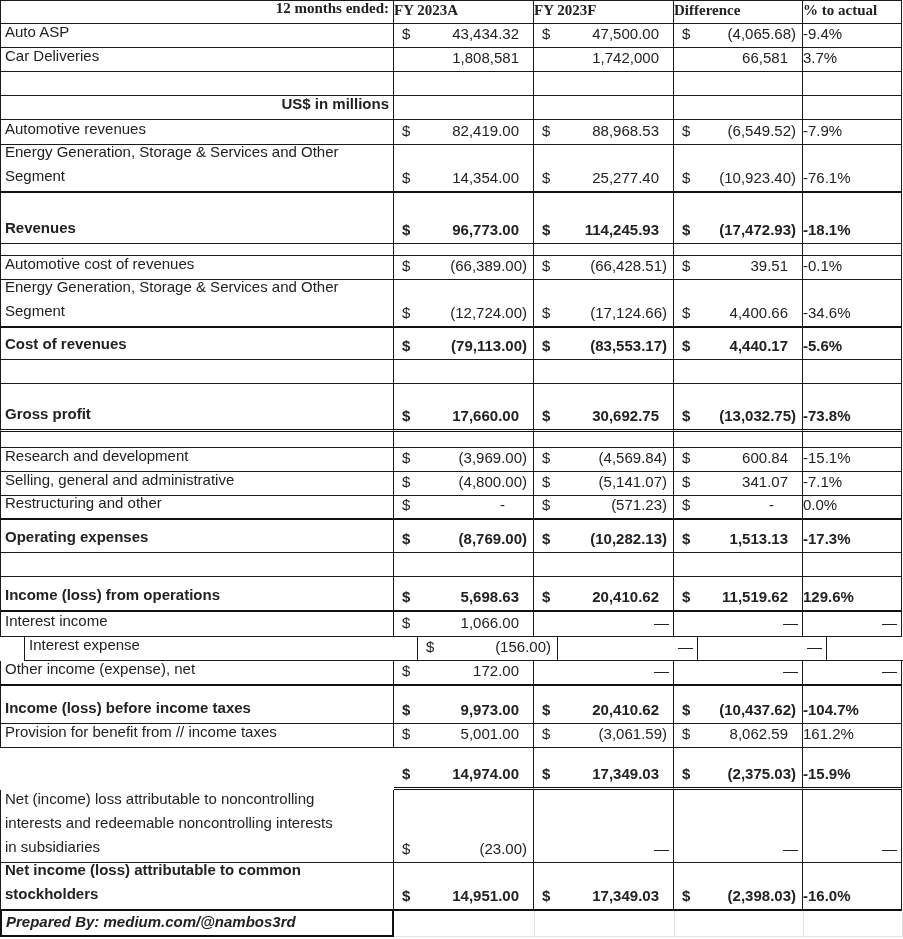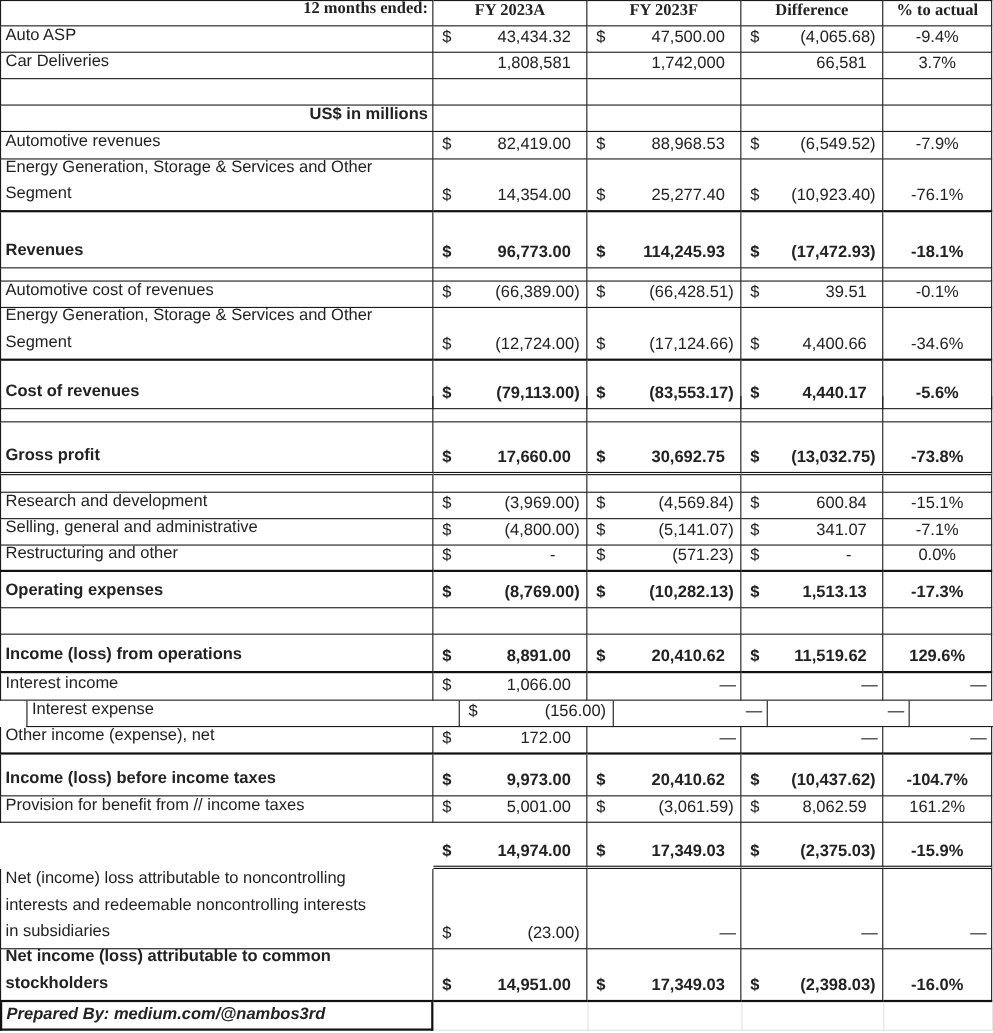--- a/index.html
+++ b/index.html
@@ -12,21 +12,21 @@
   .c0 { left: 0; width: 394px; border-left: 1px solid #1a1a1a; }
   .c1 { left: 394px; width: 140px; }
   .c2 { left: 534px; width: 140px; }
   .c3 { left: 674px; width: 129px; }
   .c4 { left: 803px; width: 99px; }
   .lbl { position: absolute; left: 4px; right: 4px; bottom: 3px; line-height: 24px; white-space: pre-line; }
   .lbl.right { text-align: right; }
   .dollar { position: absolute; left: 8px; bottom: 3px; line-height: 20px; }
   .val { position: absolute; right: 6px; bottom: 3px; line-height: 20px; }
   .val.paren-pad { right: 14px; }
-  .pct { position: absolute; left: 0; right: 0; bottom: 3px; line-height: 20px; text-align: center; }
+  .pct { position: absolute; left: 0; right: 0; bottom: 3px; line-height: 20px; text-align: left; }
   .dash { position: absolute; right: 4px; bottom: 3px; line-height: 20px; }
   .bold { font-weight: bold; }
   .b-top { border-top: 1px solid #1a1a1a; font-family: Liberation Serif, serif; }
   .b-thick { border-bottom: 2px solid #111; }
   .b-double { border-bottom: 3px double #111; }
   .b-thin { border-bottom: 1px solid #1a1a1a; }
   .footer-row .c0 { border: 2px solid #111; border-top: none; }
   .footer-row .ghost { position: absolute; top: 0; bottom: 0; border-right: 1px solid #e2e2e2; border-bottom: 1px solid #e2e2e2; }
   .italic { font-style: italic; }
 </style>
@@ -206,21 +206,21 @@
         <span class="val">(17,124.66)</span>
       </div>
       <div class="cell c3 b-thick">
         <span class="dollar">$</span>
         <span class="val paren-pad">4,400.66</span>
       </div>
       <div class="cell c4 b-thick">
         <span class="pct">-34.6%</span>
       </div>
     </div>
-    <div class="row " style="top: 328px; height: 44px;">
+    <div class="row " style="top: 328px; height: 32px;">
       <div class="cell c0 b-thin">
         <span class="lbl bold">Cost of revenues</span>
       </div>
       <div class="cell c1 b-thin">
         <span class="dollar bold">$</span>
         <span class="val bold">(79,113.00)</span>
       </div>
       <div class="cell c2 b-thin">
         <span class="dollar bold">$</span>
         <span class="val bold">(83,553.17)</span>
@@ -353,21 +353,21 @@
       <div class="cell c2 b-thin"></div>
       <div class="cell c3 b-thin"></div>
       <div class="cell c4 b-thin"></div>
     </div>
     <div class="row " style="top: 577px; height: 35px;">
       <div class="cell c0 b-thick">
         <span class="lbl bold">Income (loss) from operations</span>
       </div>
       <div class="cell c1 b-thick">
         <span class="dollar bold">$</span>
-        <span class="val bold paren-pad">8,891.00</span>
+        <span class="val bold paren-pad">5,698.63</span>
       </div>
       <div class="cell c2 b-thick">
         <span class="dollar bold">$</span>
         <span class="val bold paren-pad">20,410.62</span>
       </div>
       <div class="cell c3 b-thick">
         <span class="dollar bold">$</span>
         <span class="val bold paren-pad">11,519.62</span>
       </div>
       <div class="cell c4 b-thick">

